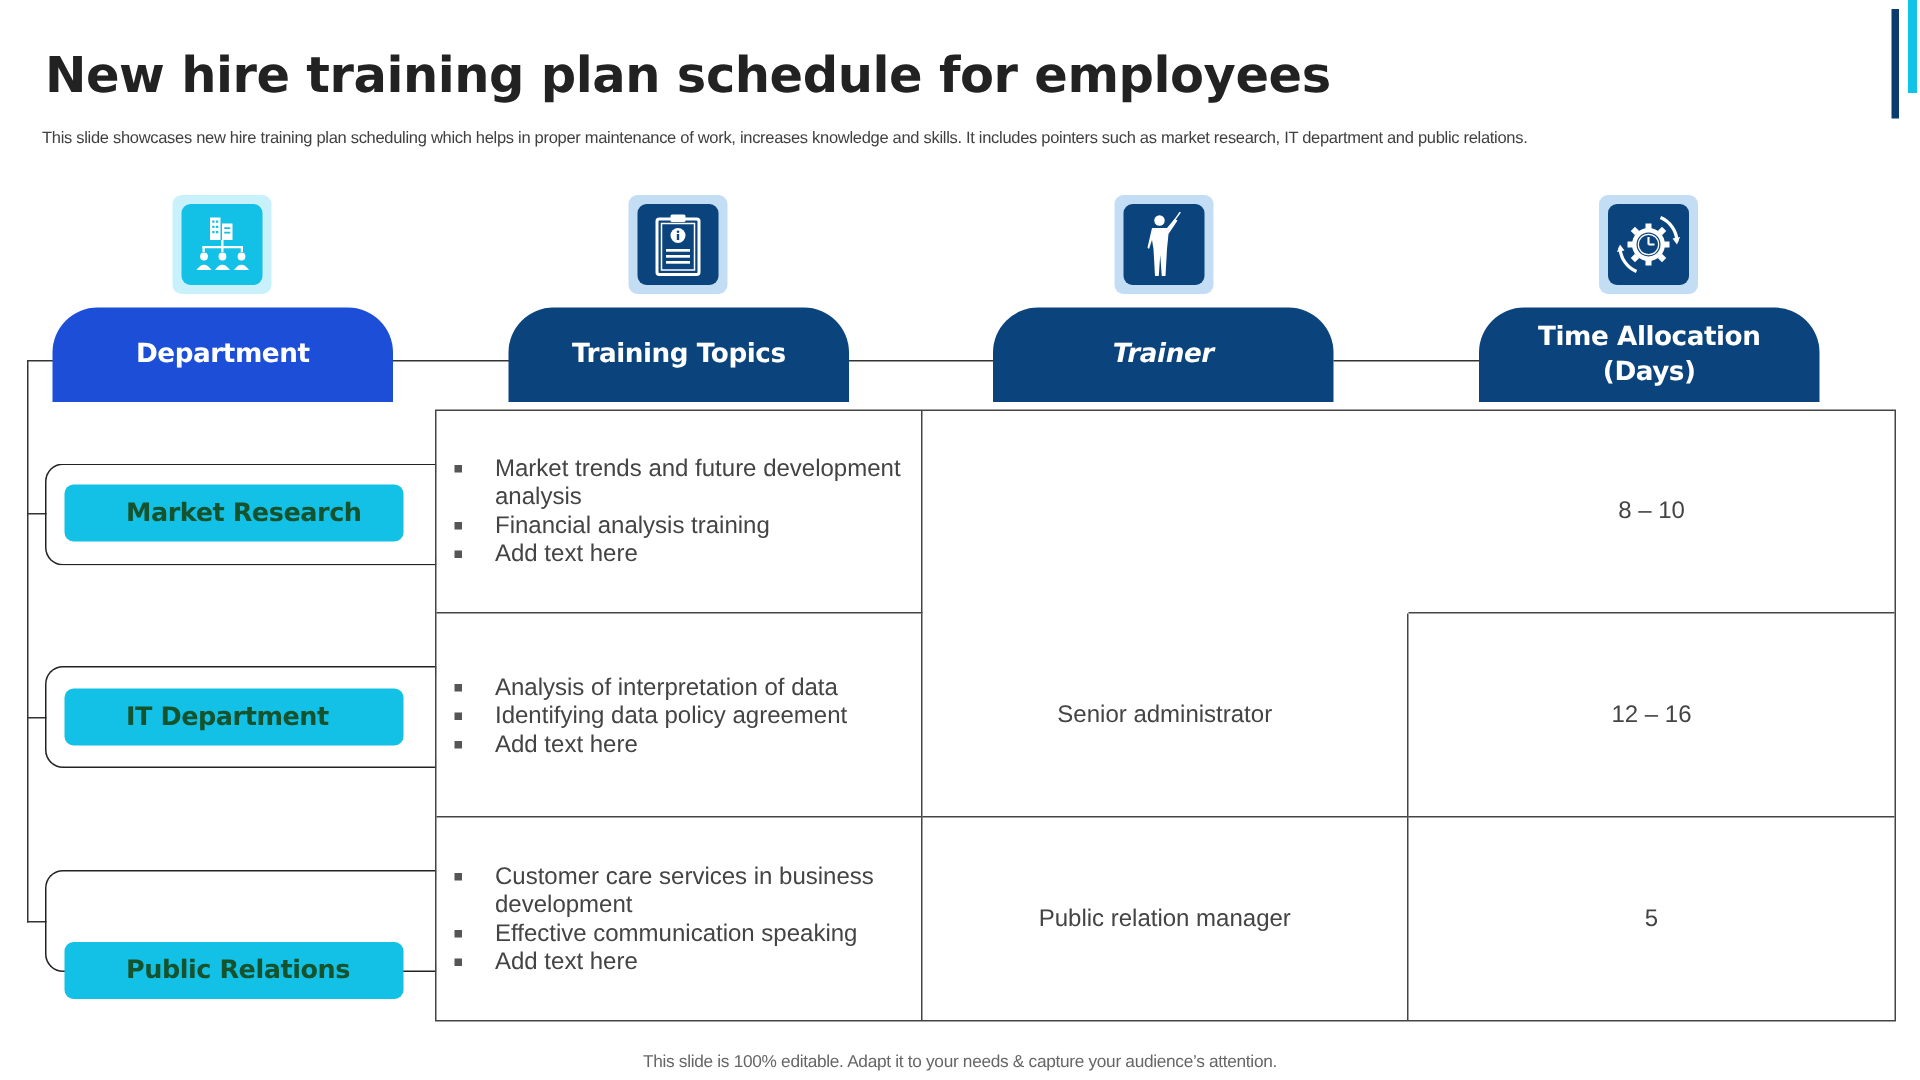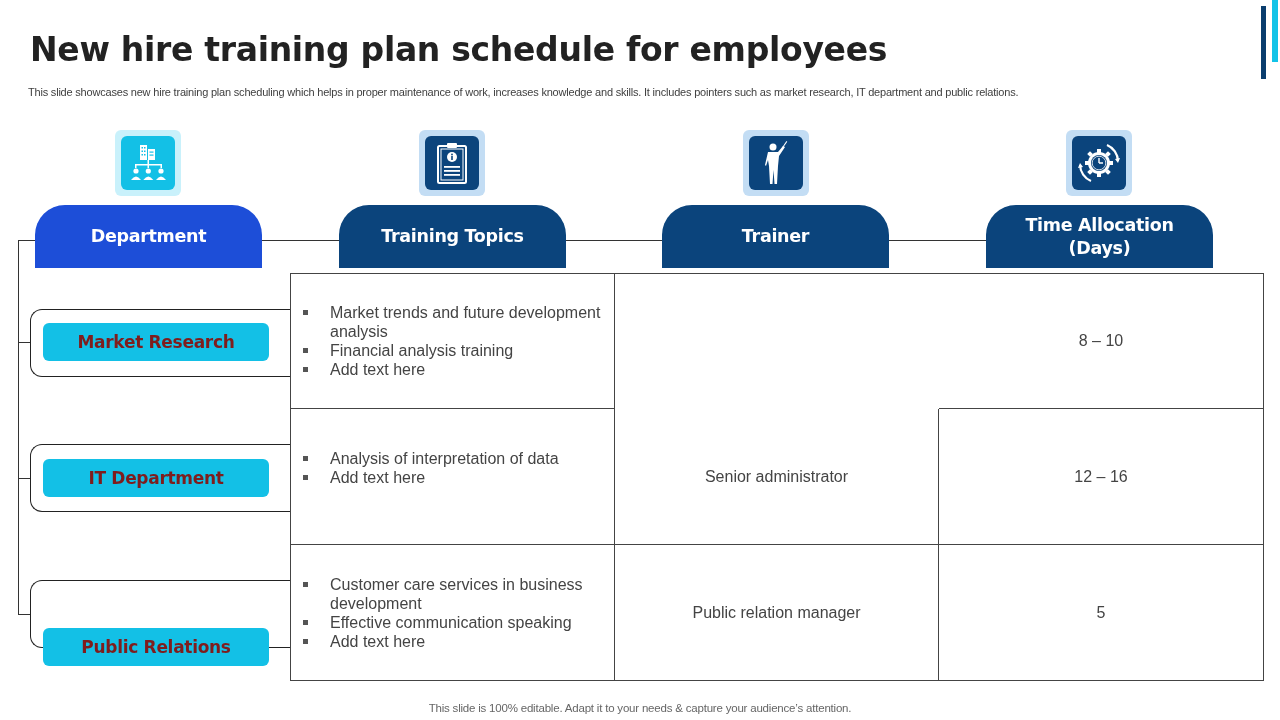--- a/index.html
+++ b/index.html
@@ -22,21 +22,21 @@
 
   
   .hdr { position: absolute; top: 205px; width: 227px; height: 63px; border-radius: 30px 30px 0 0; display: flex; align-items: center; justify-content: center; text-align: center; color: #ffffff; font-family: "DejaVu Sans", sans-serif; font-weight: bold; font-size: 17.5px; line-height: 23px; letter-spacing: -0.3px; }
   .hdr.cyan { background: #1d4ed8; }
   .hdr.navy { background: #0b447c; }
 
   .line { position: absolute; background: #333; }
 
   
   .dept-bracket { position: absolute; left: 30px; width: 261px; height: 68px; border: 1.3px solid #222; border-right: none; border-radius: 12px 0 0 12px; }
-  .dept-btn { position: absolute; left: 43px; width: 226px; height: 38px; background: #13c0e6; border-radius: 6px; color: #7f1d1d; font-family: "DejaVu Sans", sans-serif; font-weight: bold; font-size: 17px; display: flex; align-items: center; justify-content: center; letter-spacing: -0.3px; }
+  .dept-btn { position: absolute; left: 43px; width: 226px; height: 38px; background: #13c0e6; border-radius: 6px; color: #14532d; font-family: "DejaVu Sans", sans-serif; font-weight: bold; font-size: 17px; display: flex; align-items: center; letter-spacing: -0.3px; padding-left: 41px; }
 
   
   .grid { position: absolute; left: 290px; top: 273px; width: 974px; height: 408px; border: 1.5px solid #444; }
   .cell { position: absolute; border-right: 1.5px solid #444; border-bottom: 1.5px solid #444; display: flex; align-items: center; }
   .cell.center { justify-content: center; font-size: 16px; color: #444; }
   .cell ul { list-style: none; padding-left: 10px; font-size: 16px; color: #444; line-height: 19px; }
   .cell li { position: relative; padding-left: 29px; width: 320px; }
   .cell li::before { content: ""; position: absolute; left: 2px; top: 7px; width: 5px; height: 5px; background: #555; }
 
   .footer { position: absolute; top: 702px; left: 0; width: 1280px; text-align: center; font-size: 11.5px; color: #666; letter-spacing: -0.2px; }
@@ -142,21 +142,21 @@
 <div class="line" style="left:18px; top:342px; width:13px; height:1.3px;"></div>
 <div class="line" style="left:18px; top:478px; width:13px; height:1.3px;"></div>
 <div class="line" style="left:18px; top:614px; width:13px; height:1.3px;"></div>
 
 <div class="hdr cyan" style="left:35px;">
     <span>Department</span>
   </div>
 <div class="hdr navy" style="left:339px;">
     <span>Training Topics</span>
   </div>
-<div class="hdr navy" style="left:662px;">
+<div class="hdr navy" style="left:662px;font-style:italic;">
     <span>Trainer</span>
   </div>
 <div class="hdr navy" style="left:986px;">
     <span style="display:block; width:170px;">Time Allocation (Days)</span>
   </div>
 
 <div class="dept-bracket" style="top:309px;"></div>
 <div class="dept-btn" style="top:323px;">
     <span>Market Research</span>
   </div>
@@ -180,20 +180,21 @@
       <li>Add text here</li>
     </ul>
   </div>
   <div class="cell center" style="left:648px; top:0; width:324px; height:135px; border-right:none;">
       <span>8 – 10</span>
     </div>
 
   <div class="cell" style="left:0; top:135px; width:324px; height:136px; align-items:flex-start; padding-top:40px;">
     <ul>
       <li>Analysis of interpretation of data</li>
+      <li>Identifying data policy agreement</li>
       <li>Add text here</li>
     </ul>
   </div>
   <div class="cell center" style="left:324px; top:135px; width:324px; height:136px;">
       <span>Senior administrator</span>
     </div>
   <div class="cell center" style="left:648px; top:135px; width:324px; height:136px; border-right:none;">
       <span>12 – 16</span>
     </div>
 

